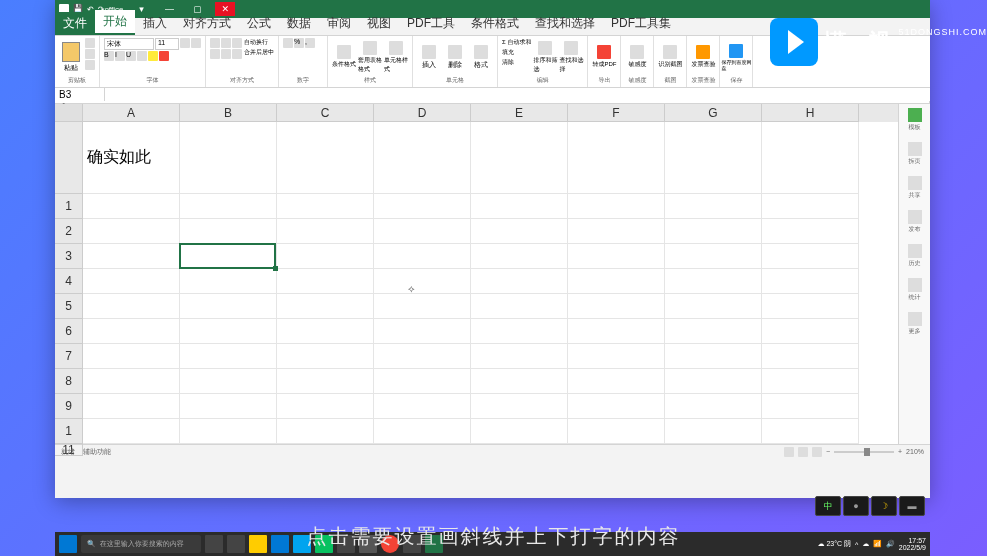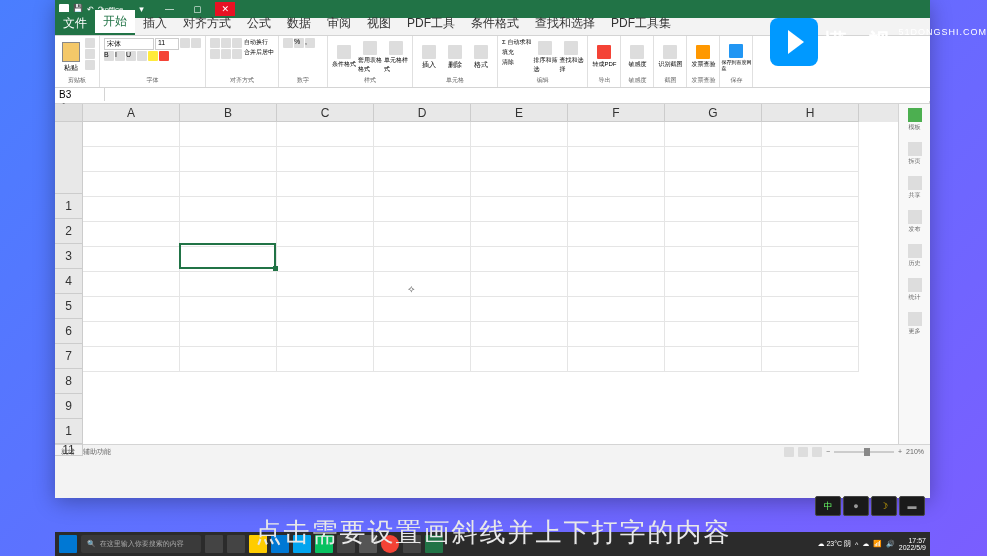--- a/index.html
+++ b/index.html
@@ -64,21 +64,21 @@
 .watermark-play { width: 0; height: 0; border-left: 16px solid #fff; border-top: 12px solid transparent; border-bottom: 12px solid transparent; margin-left: 4px; }
 .watermark-text { display: flex; flex-direction: row; color: #fff; }
 .watermark-cn { font-size: 22px; font-weight: bold; letter-spacing: 8px; }
 .watermark-url { font-size: 9px; letter-spacing: 1px; }
 .taskbar { position: absolute; bottom: 0; left: 55px; width: 875px; height: 24px; background: #2b2b2b; display: flex; align-items: center; padding: 0 4px; gap: 4px; }
 .tb-icon { width: 18px; height: 18px; background: #444; border-radius: 1px; }
 .tb-search { width: 120px; height: 18px; background: #3a3a3a; border-radius: 2px; font-size: 7px; color: #aaa; display: flex; align-items: center; padding: 0 6px; gap: 4px; }
 .tb-right { margin-left: auto; display: flex; align-items: center; gap: 4px; color: #fff; font-size: 7px; }
 .tb-weather { display: flex; align-items: center; gap: 2px; }
 .tb-time { display: flex; flex-direction: column; align-items: flex-end; line-height: 1; }
-.caption-bar { position: absolute; bottom: 6px; left: 0; width: 100%; text-align: center; color: #e8e8e8; font-size: 26px; letter-spacing: 2px; z-index: 50; }
+.caption-bar { position: absolute; bottom: 6px; left: 0; width: 100%; text-align: center; color: #e8e8e8; font-size: 20px; letter-spacing: 2px; z-index: 50; }
 .rec-controls { position: absolute; bottom: 40px; right: 62px; display: flex; gap: 2px; z-index: 60; }
 .rec-btn { width: 26px; height: 20px; background: #1a1a1a; border: 1px solid #444; border-radius: 2px; display: flex; align-items: center; justify-content: center; font-size: 9px; color: #6f6; }
 .cursor-mark { position: absolute; top: 283px; left: 408px; font-size: 10px; color: #666; z-index: 40; }
 </style>
 </head>
 <body>
 
 <div class="app-window">
 
   <div class="titlebar">
@@ -303,20 +303,30 @@
         <div class="col-header">A</div>
         <div class="col-header">B</div>
         <div class="col-header">C</div>
         <div class="col-header">D</div>
         <div class="col-header">E</div>
         <div class="col-header">F</div>
         <div class="col-header">G</div>
         <div class="col-header">H</div>
       </div>
       <div class="cells">
+        <div class="cell-row tall">
+            <div class="cell a-col">确实如此</div>
+            <div class="cell"></div>
+            <div class="cell"></div>
+            <div class="cell"></div>
+            <div class="cell"></div>
+            <div class="cell"></div>
+            <div class="cell"></div>
+            <div class="cell"></div>
+          </div>
         <div class="cell-row">
             <div class="cell"></div>
             <div class="cell"></div>
             <div class="cell"></div>
             <div class="cell"></div>
             <div class="cell"></div>
             <div class="cell"></div>
             <div class="cell"></div>
             <div class="cell"></div>
           </div>

